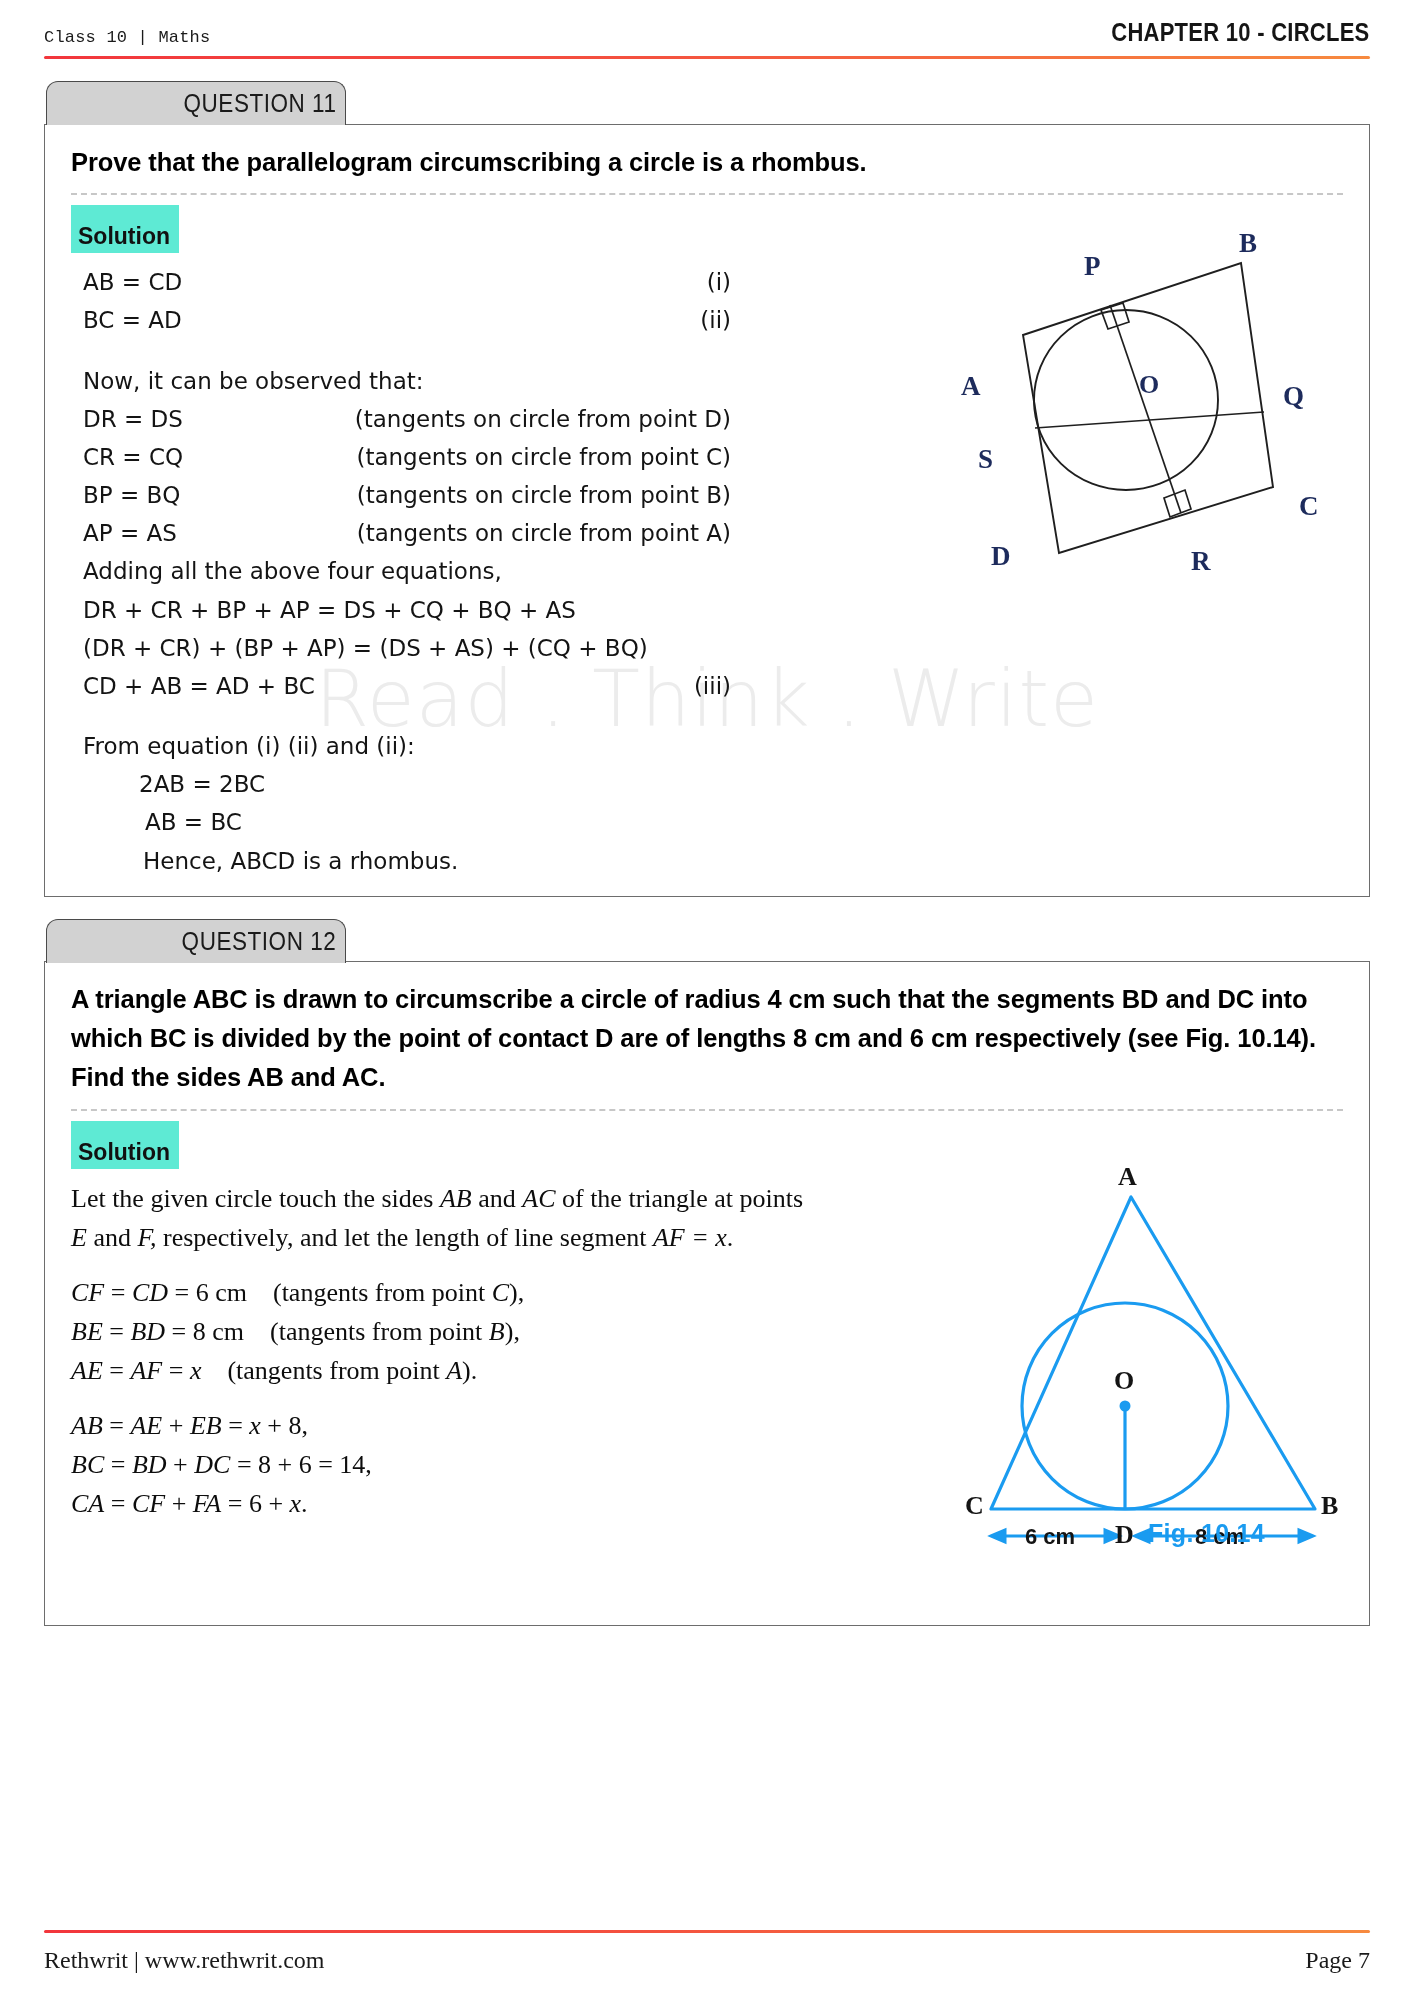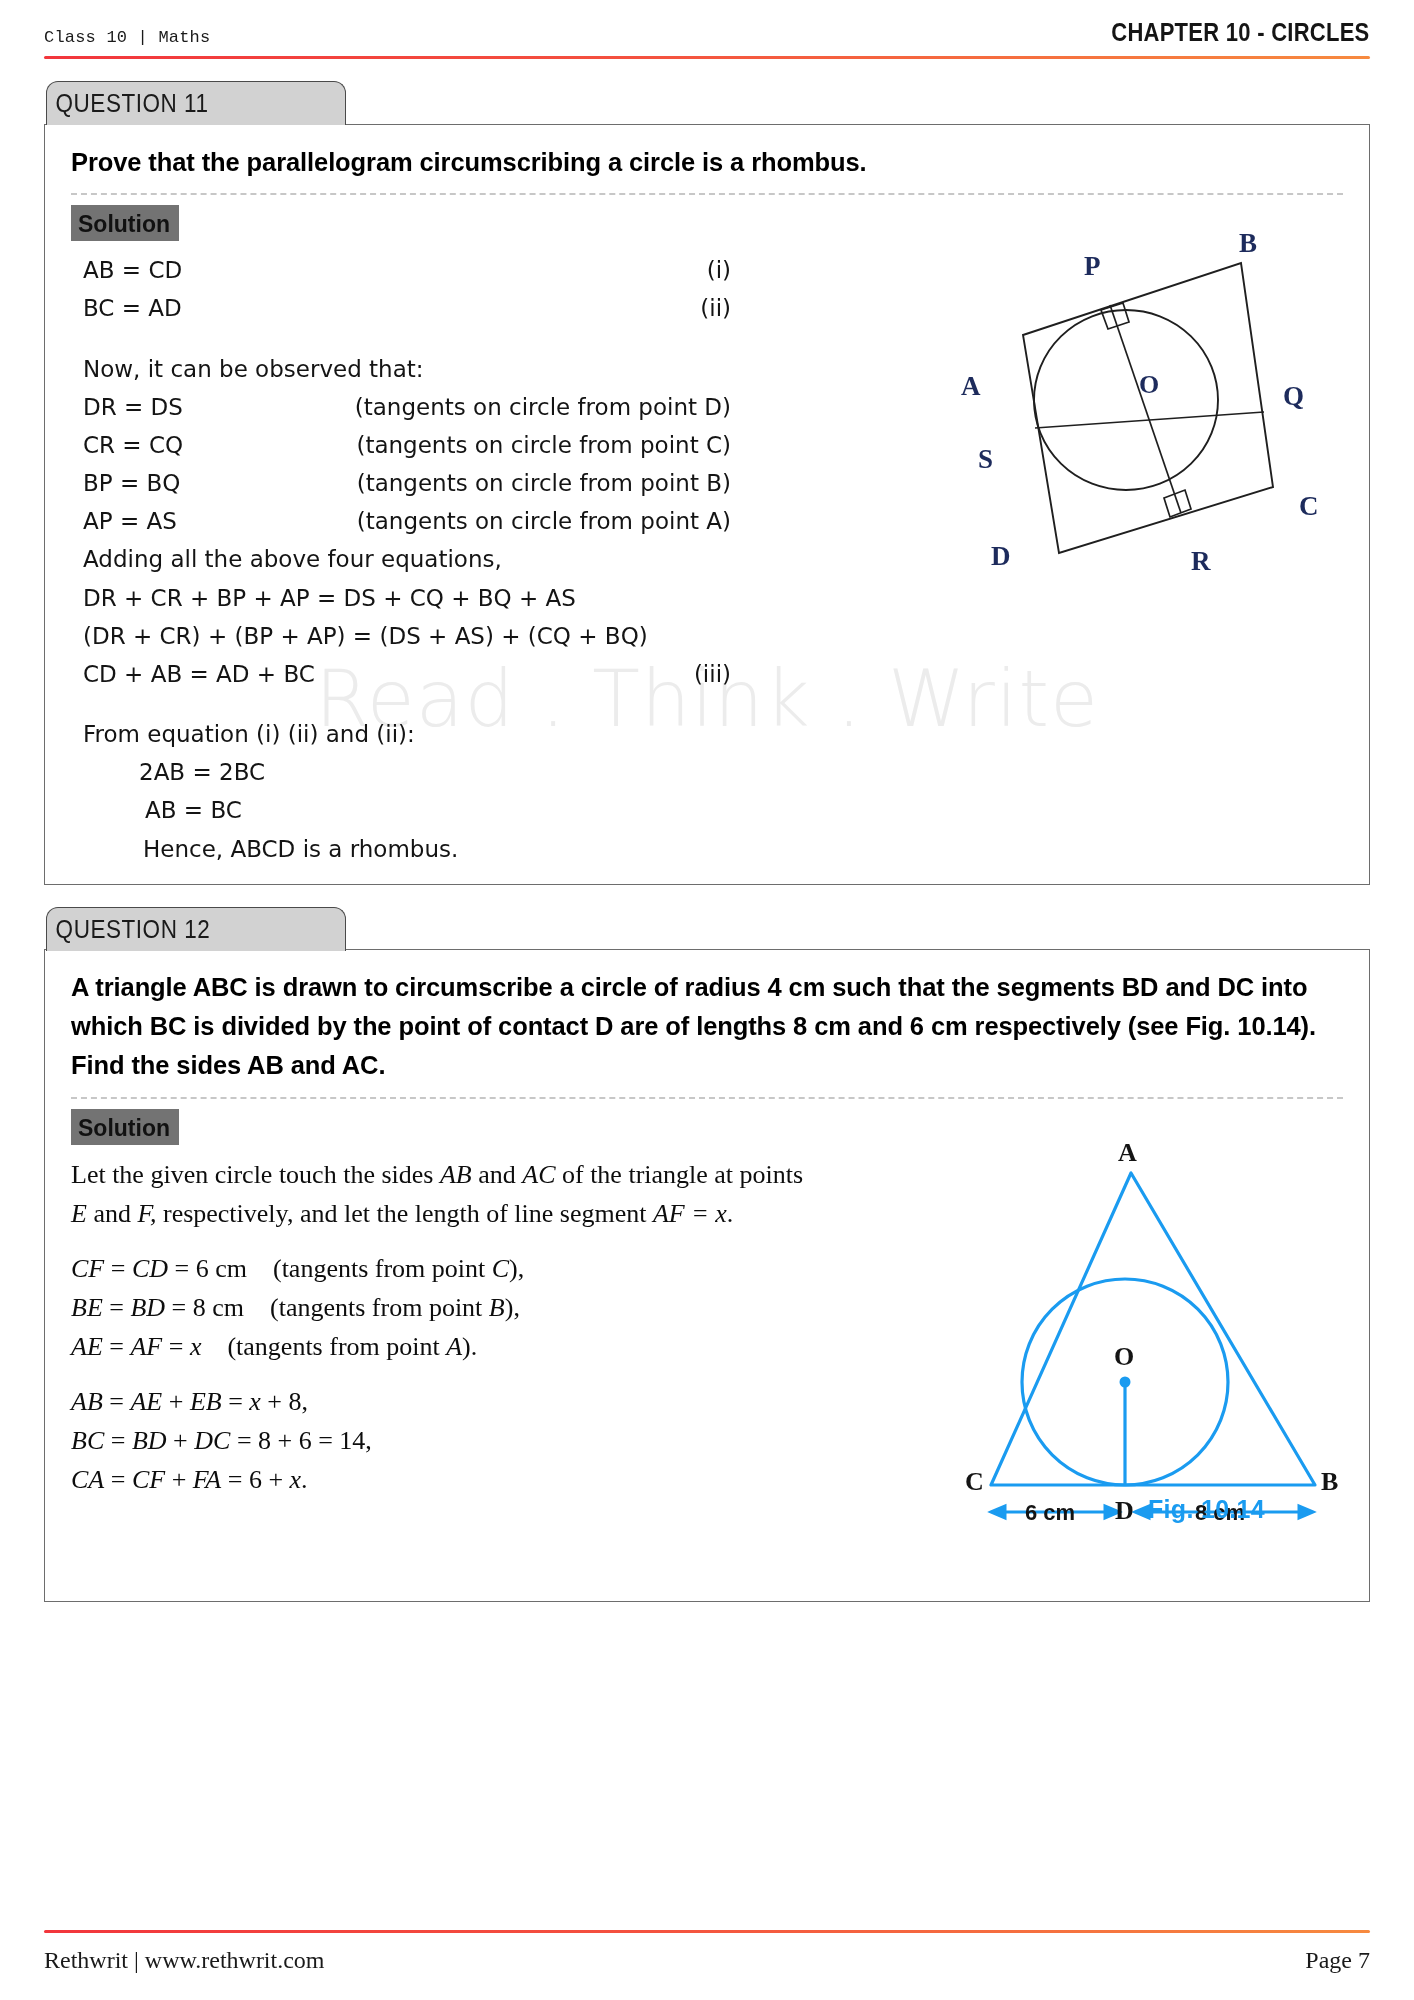--- a/index.html
+++ b/index.html
@@ -39,21 +39,21 @@
   
   .qblock { position: relative; margin-top: 22px; }
   .qtab {
     position: relative; z-index: 3;
     width: 300px; height: 44px;
     margin-left: 2px;
     background: #d2d2d2;
     border: 1.5px solid #4a4a4a;
     border-bottom: none;
     border-radius: 12px 12px 0 0;
-    display: flex; align-items: center; justify-content: flex-start;
+    display: flex; align-items: center; justify-content: flex-end;
   }
   .qtab span {
     font-family: "Liberation Sans Narrow", "Liberation Sans", sans-serif;
     font-size: 25px; color: #1a1a1a; letter-spacing: .6px;
     transform: scaleX(.9);
   }
   .qbody {
     position: relative; z-index: 2;
     border: 1.5px solid #6d6d6d;
     background: transparent;
@@ -67,22 +67,22 @@
   }
   .dashsep {
     margin: 12px 0 10px 0;
     border-top: 2px dashed #c7c7c7;
     height: 0;
   }
   .solution-tag {
     display: inline-block;
     font-family: "Liberation Sans Narrow", "Liberation Sans", sans-serif;
     font-weight: bold; font-size: 23px; color: #111;
-    background: #737373;
-    padding: 6px 9px 3px 7px;
+    background: #5eead4;
+    padding: 18px 9px 3px 7px;
     margin-bottom: 10px;
   }
 
   
   .sol11 {
     position: relative;
     font-family: "DejaVu Sans", sans-serif;
     font-size: 23px; color: #141414;
     line-height: 1.66;
     width: 660px;

